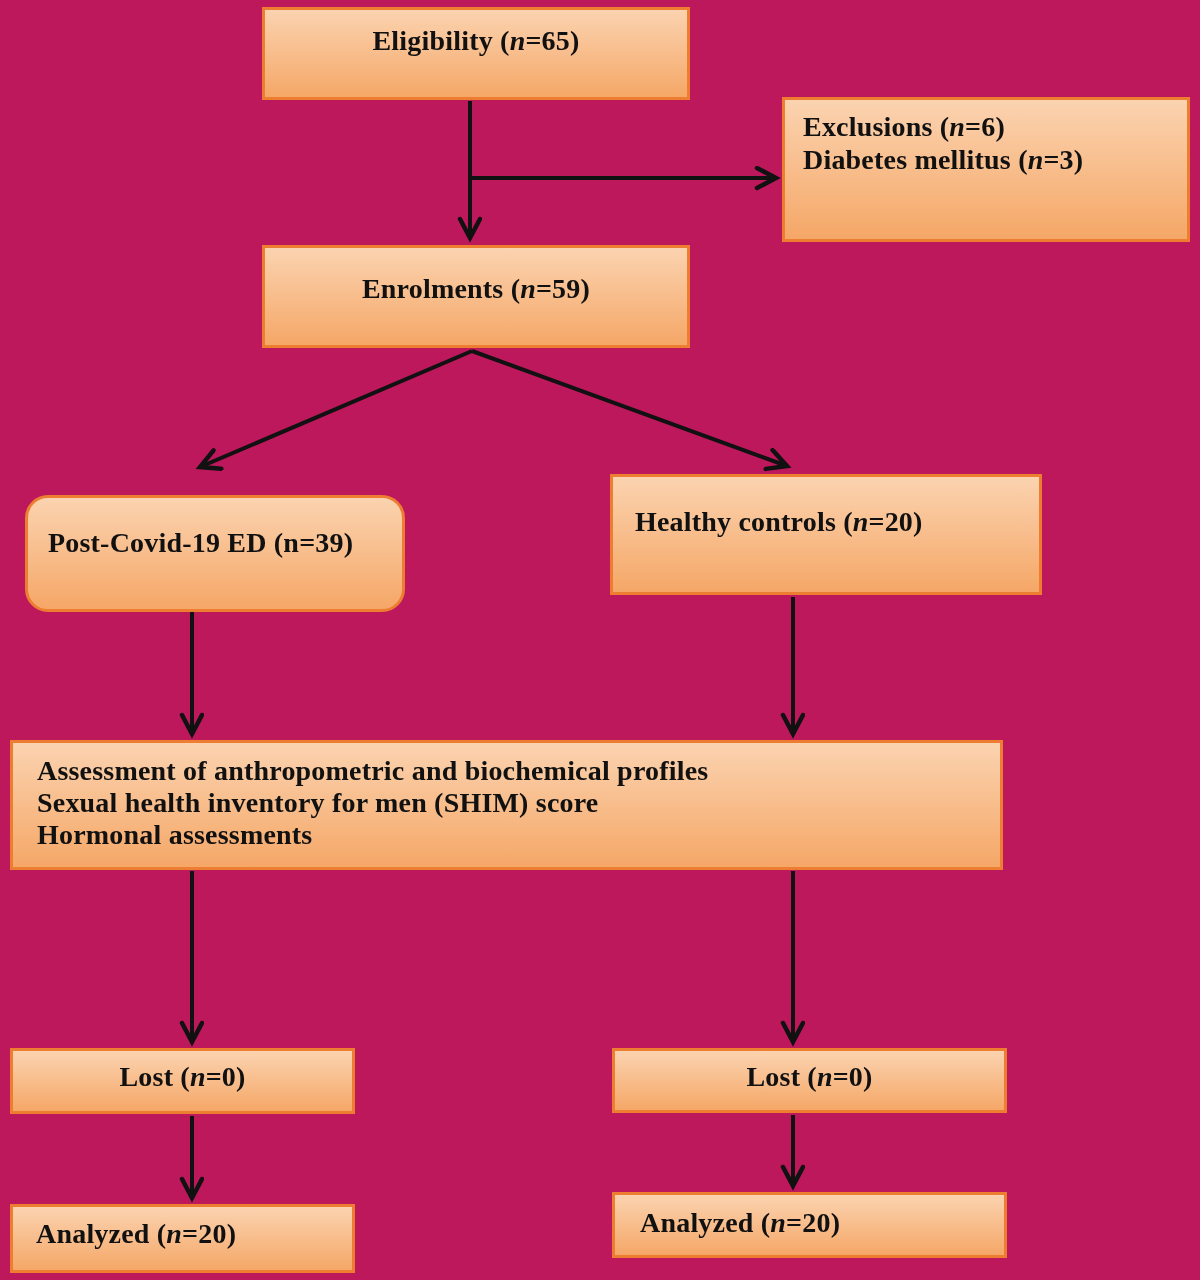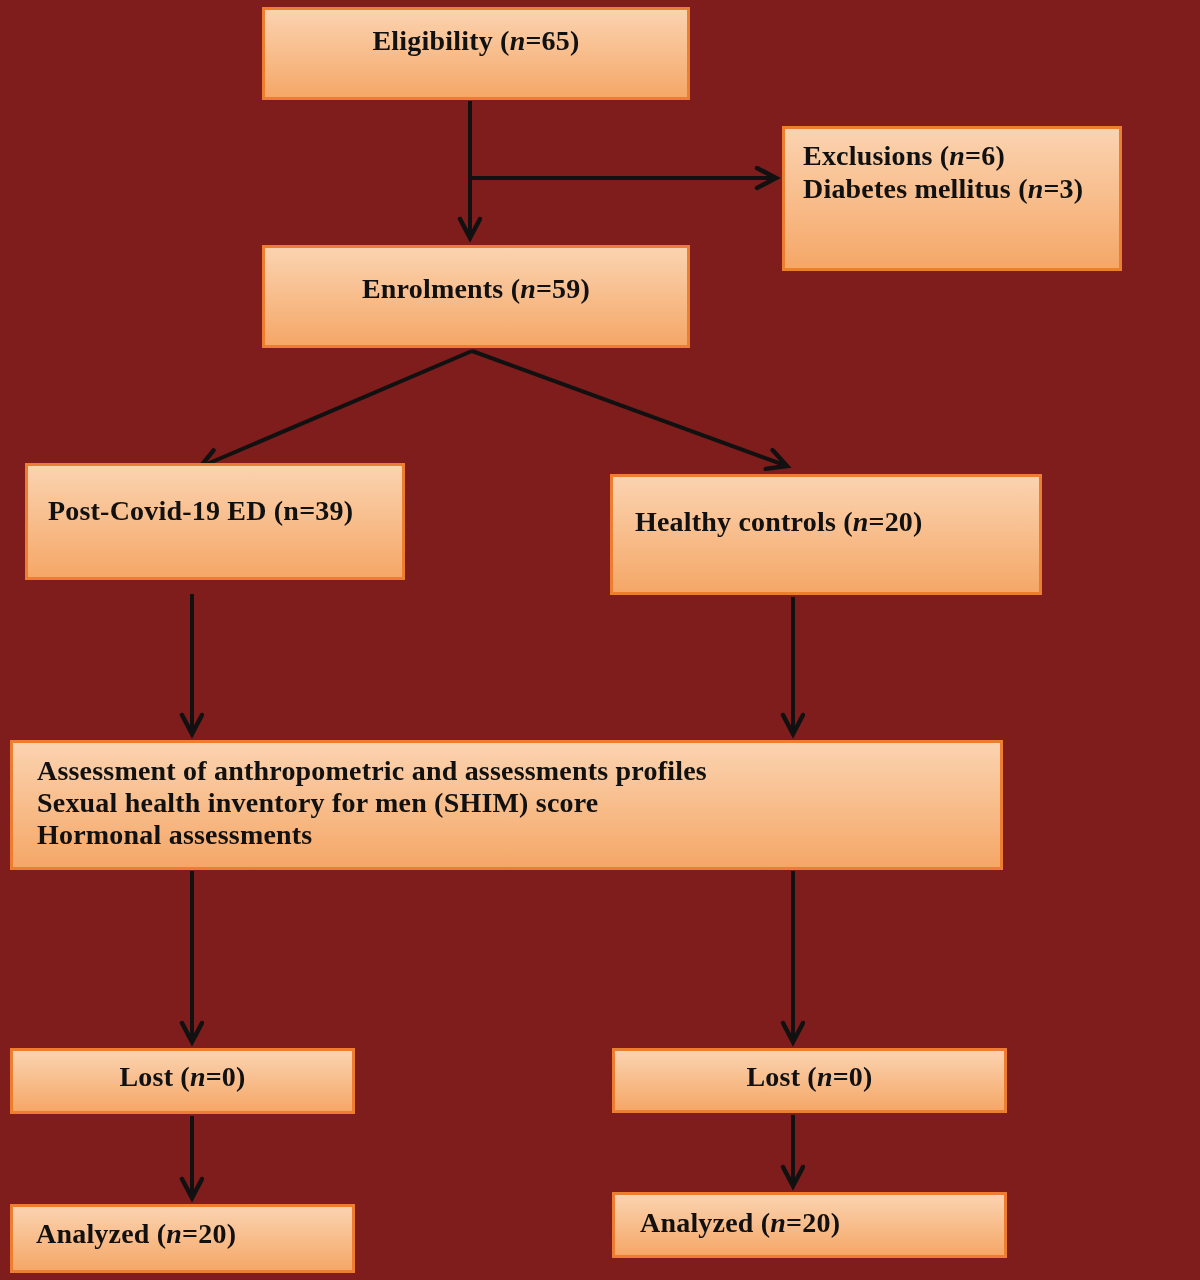--- a/index.html
+++ b/index.html
@@ -1,21 +1,21 @@
 <!DOCTYPE html>
 <html style="--box-fill-top: #fbd3b0; --box-fill-bottom: #f5a767; --box-border: #ed7d31; --arrow: #111111; --text: #111111;"><head>
 <meta charset="utf-8">
 <style>
   * { box-sizing: border-box; }
   html, body { margin: 0; padding: 0; background: #ffffff; }
   #canvas {
     position: relative;
     width: 1200px;
     height: 1280px;
-    background: #7f1d1d;
+    background: #be185d;
     overflow: hidden;
     font-family: "Liberation Serif", "DejaVu Serif", serif;
     font-weight: bold;
     color: var(--text, #111111);
   }
   .box {
     position: absolute;
     background: linear-gradient(180deg, var(--box-fill-top, #fbd4b2) 0%, var(--box-fill-bottom, #f5a767) 100%);
     border: 3px solid var(--box-border, #ed7d31);
     font-size: 28px;
@@ -48,39 +48,39 @@
     <line x1="192" y1="871" x2="192" y2="1042" marker-end="url(#chev)"></line>
     <line x1="793" y1="871" x2="793" y2="1042" marker-end="url(#chev)"></line>
     <line x1="192" y1="1116" x2="192" y2="1198" marker-end="url(#chev)"></line>
     <line x1="793" y1="1115" x2="793" y2="1186" marker-end="url(#chev)"></line>
   </svg>
 
   <div class="box align-center" style="left:262px; top:7px; width:428px; height:93px; padding-top:14px;">
     <div class="line">Eligibility (<i>n</i>=65)</div>
   </div>
 
-  <div class="box" style="left:782px; top:97px; width:340px; height:145px; padding:10px 8px 12px 18px;margin-top:29px;">
+  <div class="box" style="left:782px; top:97px; width:408px; height:145px; padding:10px 8px 12px 18px;">
     <div class="line">Exclusions (<i>n</i>=6)</div>
     <div class="line">Diabetes mellitus (<i>n</i>=3)</div>
   </div>
 
   <div class="box align-center" style="left:262px; top:245px; width:428px; height:103px; padding-top:24px;">
     <div class="line">Enrolments (<i>n</i>=59)</div>
   </div>
 
-  <div class="box" style="left:25px; top:463px; width:380px; height:117px; padding:28px 0 0 20px;">
+  <div class="box" style="left:25px; top:495px; width:380px; height:117px; padding:28px 0 0 20px;border-radius:23px;">
     <div class="line">Post-Covid-19 ED (n=39)</div>
   </div>
 
   <div class="box" style="left:610px; top:474px; width:432px; height:121px; padding:28px 0 0 22px;">
     <div class="line">Healthy controls (<i>n</i>=20)</div>
   </div>
 
   <div class="box" style="left:10px; top:740px; width:993px; height:130px; padding:12px 0 0 24px; line-height:32px;">
-    <div class="line">Assessment of anthropometric and assessments profiles</div>
+    <div class="line">Assessment of anthropometric and biochemical profiles</div>
     <div class="line">Sexual health inventory for men (SHIM) score</div>
     <div class="line">Hormonal assessments</div>
   </div>
 
   <div class="box align-center" style="left:10px; top:1048px; width:345px; height:66px; padding-top:9px;">
     <div class="line">Lost (<i>n</i>=0)</div>
   </div>
 
   <div class="box align-center" style="left:612px; top:1048px; width:395px; height:65px; padding-top:9px;">
     <div class="line">Lost (<i>n</i>=0)</div>

